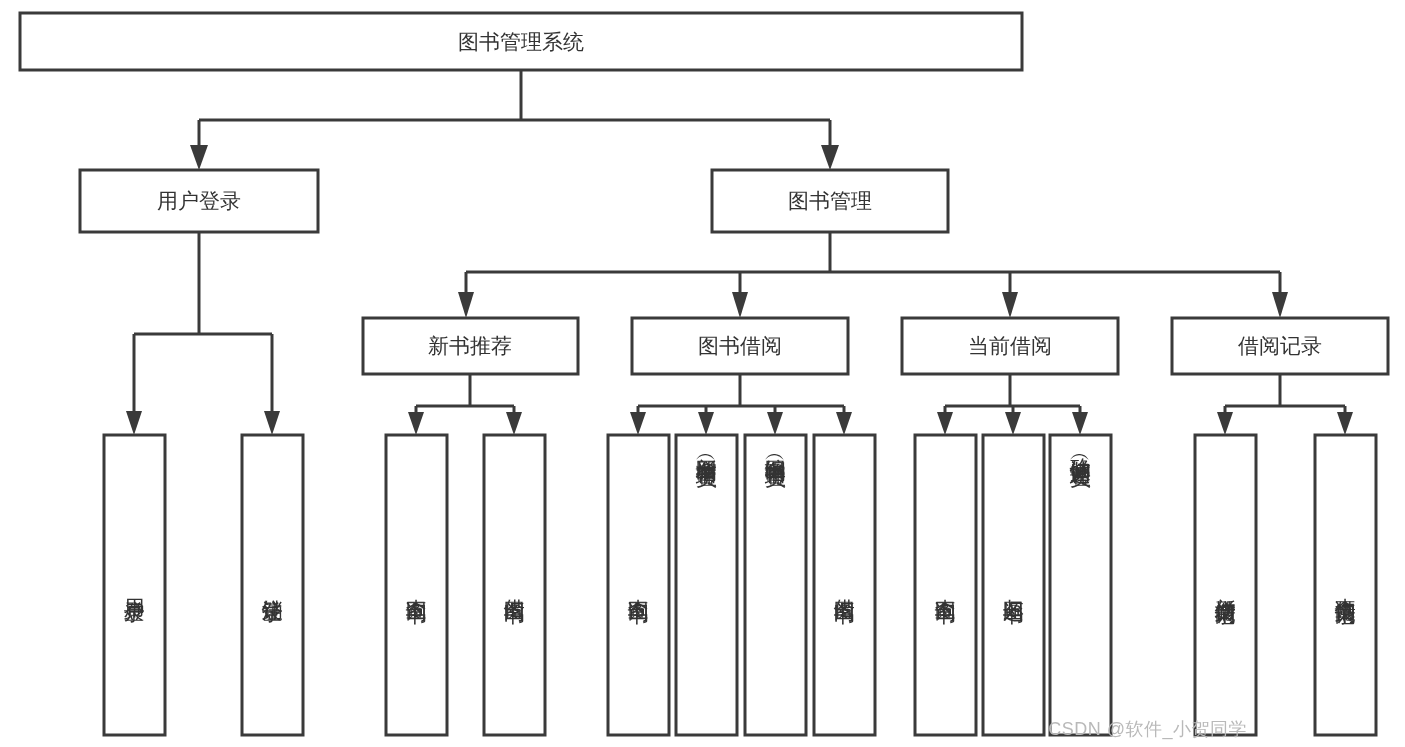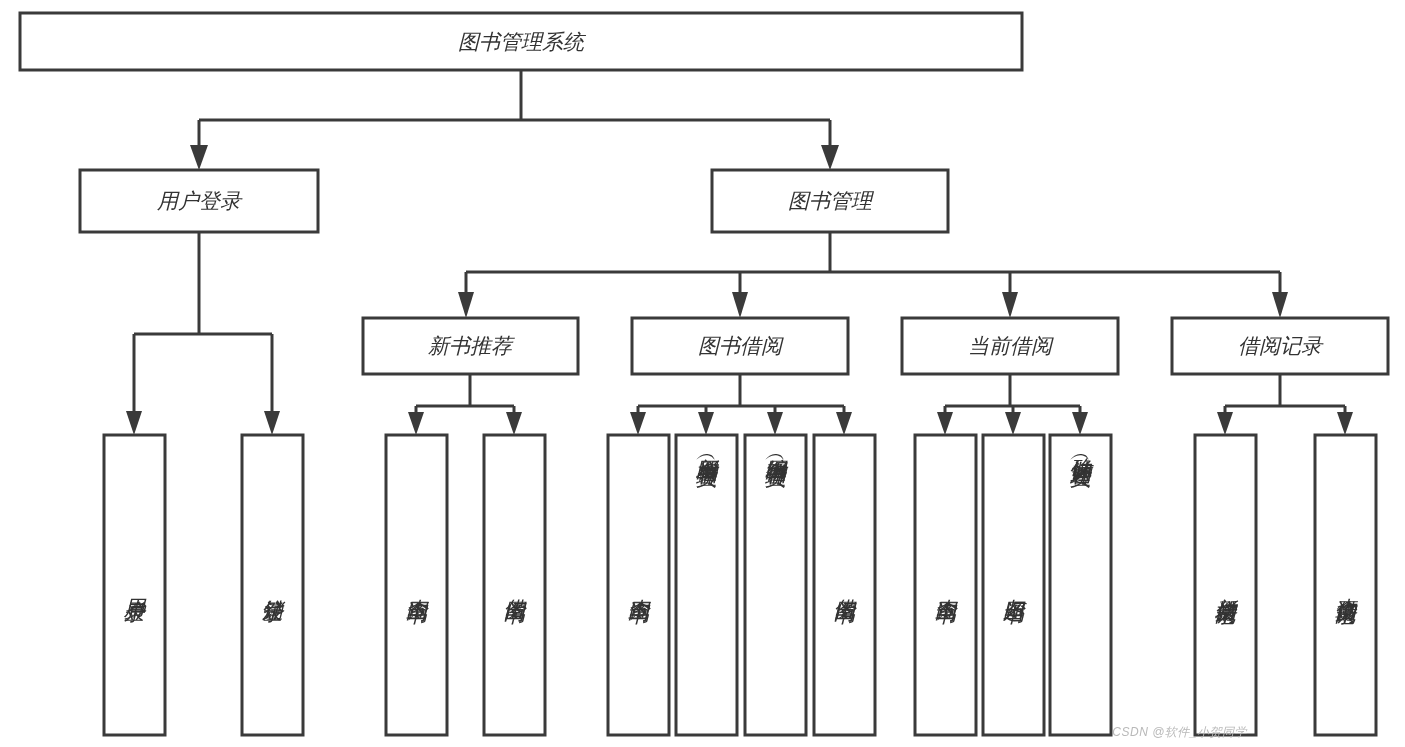--- a/index.html
+++ b/index.html
@@ -12,21 +12,20 @@
     height: 747px;
     font-family: "Liberation Sans", "DejaVu Sans", sans-serif;
     overflow: hidden;
     position: relative;
   }
   #diagram-root {
     position: relative;
     width: 1255px;
     height: 747px;
     background: #ffffff;
-    font-style: italic;
   }
   svg.diagram-canvas {
     position: absolute;
     left: 0;
     top: 0;
     width: 1405px;
     height: 747px;
     display: block;
   }
   .node-box {
@@ -66,21 +65,21 @@
     line-height: 1.32;
     color: #333333;
     letter-spacing: 1.5px;
     white-space: nowrap;
   }
   .watermark {
     position: absolute;
     right: 8px;
     bottom: 6px;
     font-family: "Liberation Sans", "DejaVu Sans", sans-serif;
-    font-size: 12px;
+    font-size: 18px;
     color: #b9b9b9;
     letter-spacing: 0.5px;
     user-select: none;
   }
 </style>
 </head>
 <body>
 
 <div id="diagram-root">
 

